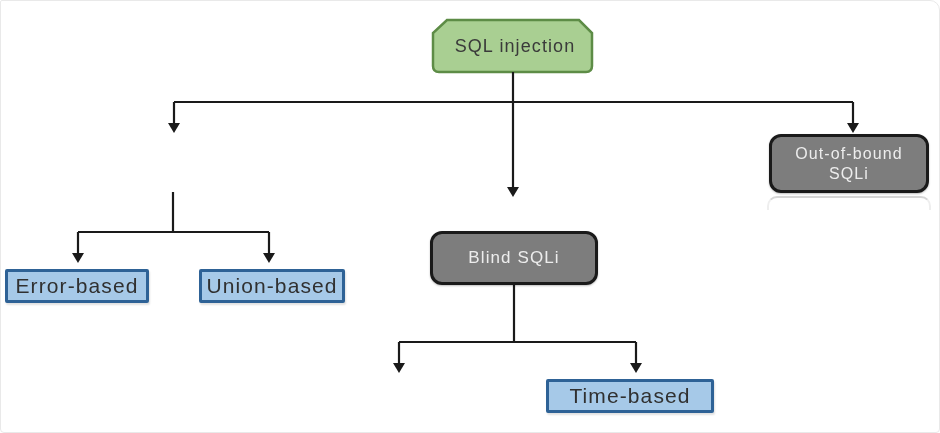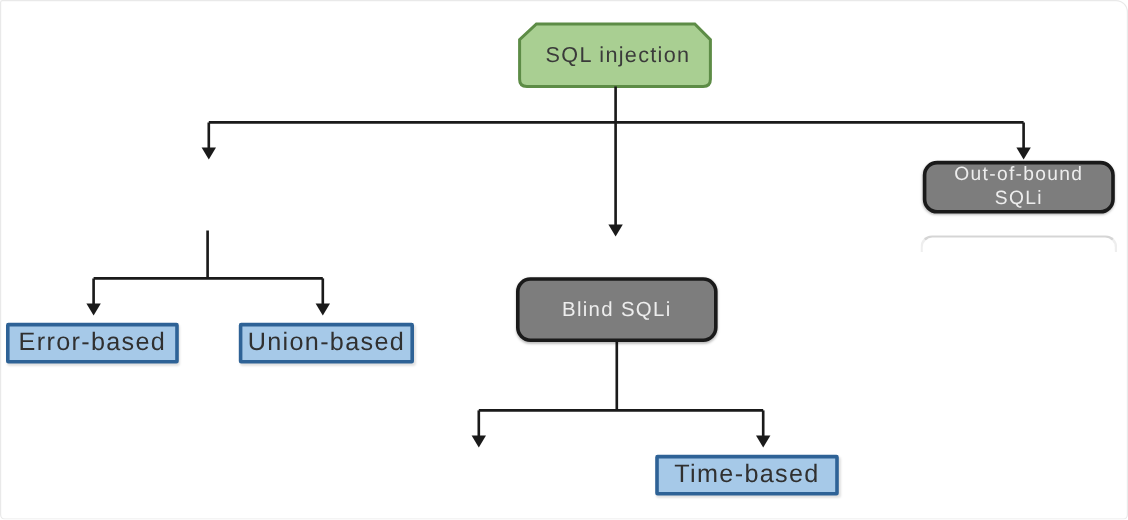--- a/index.html
+++ b/index.html
@@ -120,22 +120,22 @@
     <polygon class="arrow" points="629,362 641,362 635,372"></polygon>
   </svg>
 
   <div class="ghost-edge"></div>
 
   <div class="node root-label" style="left:432px; top:19px; width:164px; height:52px;">SQL injection</div>
 
 
   <div class="node gray" style="left:429px; top:214px; width:168px; height:54px;margin-top:16px;">Blind SQLi</div>
 
-  <div class="node gray multiline" style="left:768px; top:133px; width:160px; height:44px;">Out-of-bound SQLi</div>
+  <div class="node gray multiline" style="left:768px; top:133px; width:160px; height:59px;">Out-of-bound SQLi</div>
 
   <div class="node blue" style="left:4px; top:268px; width:144px; height:34px;">Error-based</div>
 
   <div class="node blue" style="left:198px; top:268px; width:146px; height:34px;">Union-based</div>
 
 
-  <div class="node blue" style="left:545px; top:378px; width:153px; height:34px;">Time-based</div>
+  <div class="node blue" style="left:545px; top:378px; width:168px; height:34px;">Time-based</div>
 
 </div>
 
 </body></html>

